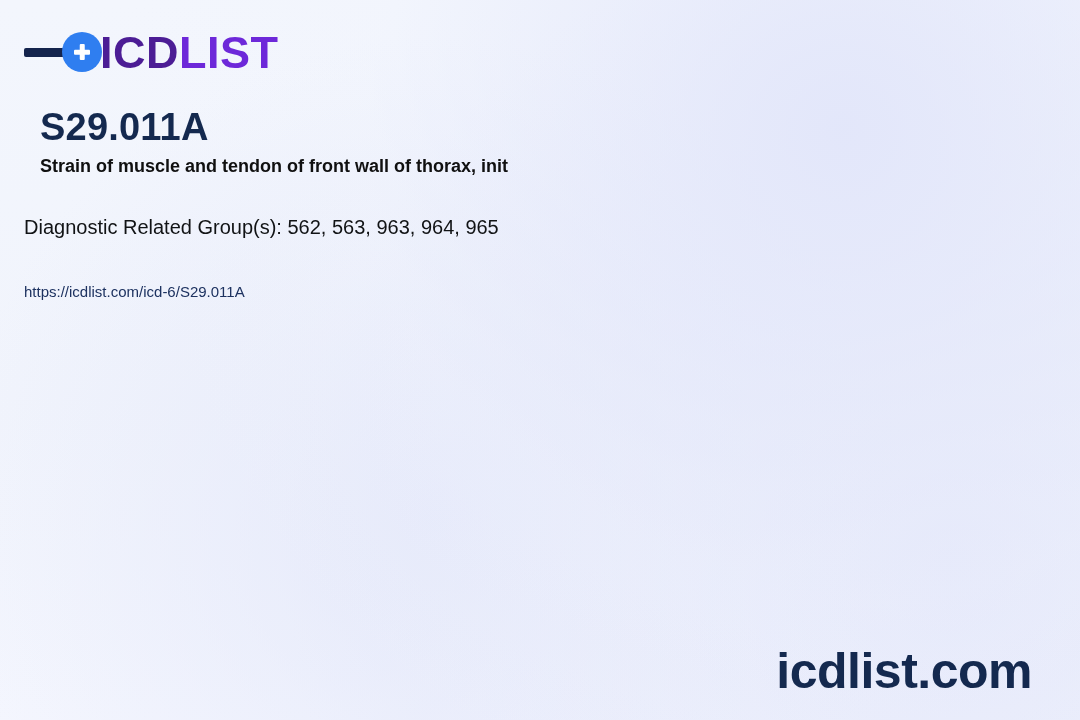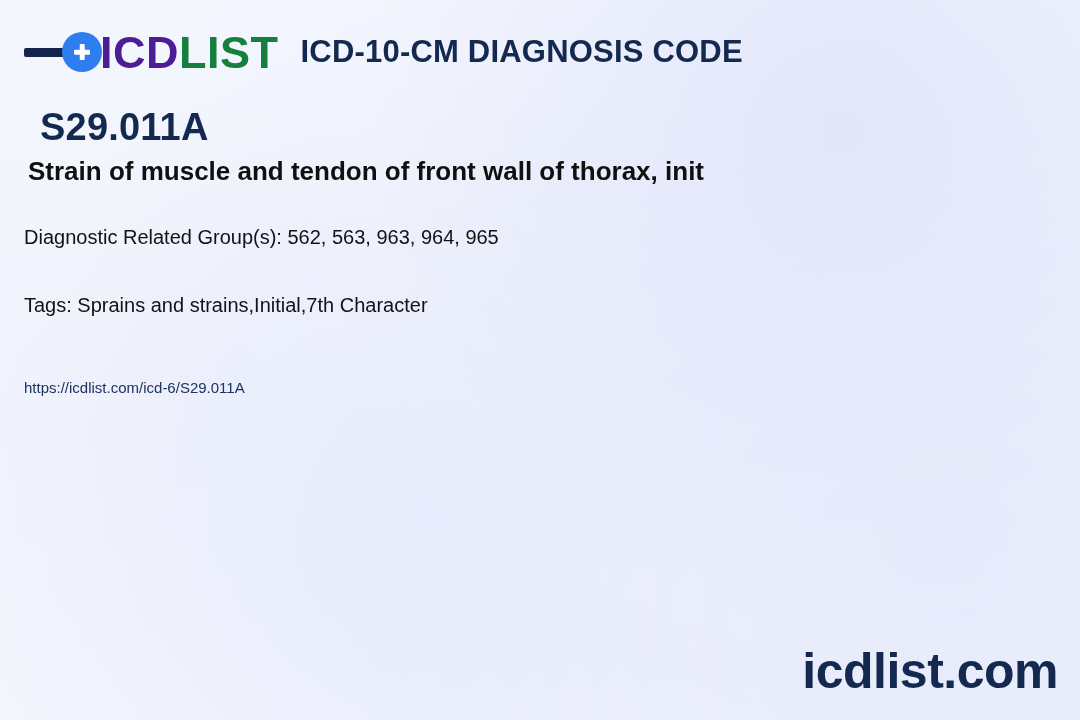--- a/index.html
+++ b/index.html
@@ -98,21 +98,21 @@
     height: 16px;
     transform: translate(-50%, -50%);
   }
   .logo-word {
     font-size: 45px;
     font-weight: bold;
     letter-spacing: 0.5px;
     line-height: 1;
   }
   .logo-word .seg-a { color: #4c1d95; }
-  .logo-word .seg-b { color: #15803d; margin-top: 48px; }
+  .logo-word .seg-b { color: #6d28d9; margin-top: 48px; }
 
   #header-title {
     margin-left: 22px;
     font-size: 31px;
     font-weight: bold;
     color: #14294f;
     letter-spacing: 0.2px;
     white-space: nowrap;
   }
 
@@ -125,25 +125,25 @@
   }
   #code-heading {
     font-size: 38px;
     font-weight: bold;
     color: #14294f;
     line-height: 1.05;
     margin: 0 0 8px 16px;
     letter-spacing: 0.2px;
   }
   #code-description {
-    font-size: 26px;
+    font-size: 18px;
     font-weight: bold;
     color: #101010;
     line-height: 1.2;
-    margin: 0 0 38px 4px;
+    margin: 0 0 38px 16px;
   }
   #billable-status {
     font-size: 20px;
     font-weight: bold;
     color: #2f9e51;
     line-height: 1.2;
     margin: 0 0 44px 0;
   }
   #drg-line {
     font-size: 20px;
@@ -160,21 +160,21 @@
   #source-url {
     font-size: 15px;
     color: #1d3260;
     line-height: 1.2;
     margin: 0;
   }
 
   
   #footer-brand {
     position: absolute;
-    right: 22px;
+    right: 48px;
     bottom: 24px;
     font-size: 50px;
     font-weight: bold;
     color: #14294f;
     letter-spacing: -0.5px;
     line-height: 1;
   }
 </style>
 </head>
 <body>
@@ -237,26 +237,24 @@
     </svg>
     <div id="bg-wash"></div>
   </div>
 
   <div id="header">
     <div id="logo">
       <span class="logo-dash"></span>
       <span class="logo-plus-circle"></span>
       <span class="logo-word"><span class="seg-a">ICD</span><span class="seg-b">LIST</span></span>
     </div>
-    <div id="header-title">ICD-10-CM DIAGNOSIS CODE</div>
   </div>
 
   <div id="main">
     <h1 id="code-heading">S29.011A</h1>
     <div id="code-description">Strain of muscle and tendon of front wall of thorax, init</div>
     <div id="drg-line">Diagnostic Related Group(s): 562, 563, 963, 964, 965</div>
-    <div id="tags-line">Tags: Sprains and strains,Initial,7th Character</div>
     <div id="source-url">https://icdlist.com/icd-6/S29.011A</div>
   </div>
 
   <div id="footer-brand">icdlist.com</div>
 
 </div>
 
 </body></html>

